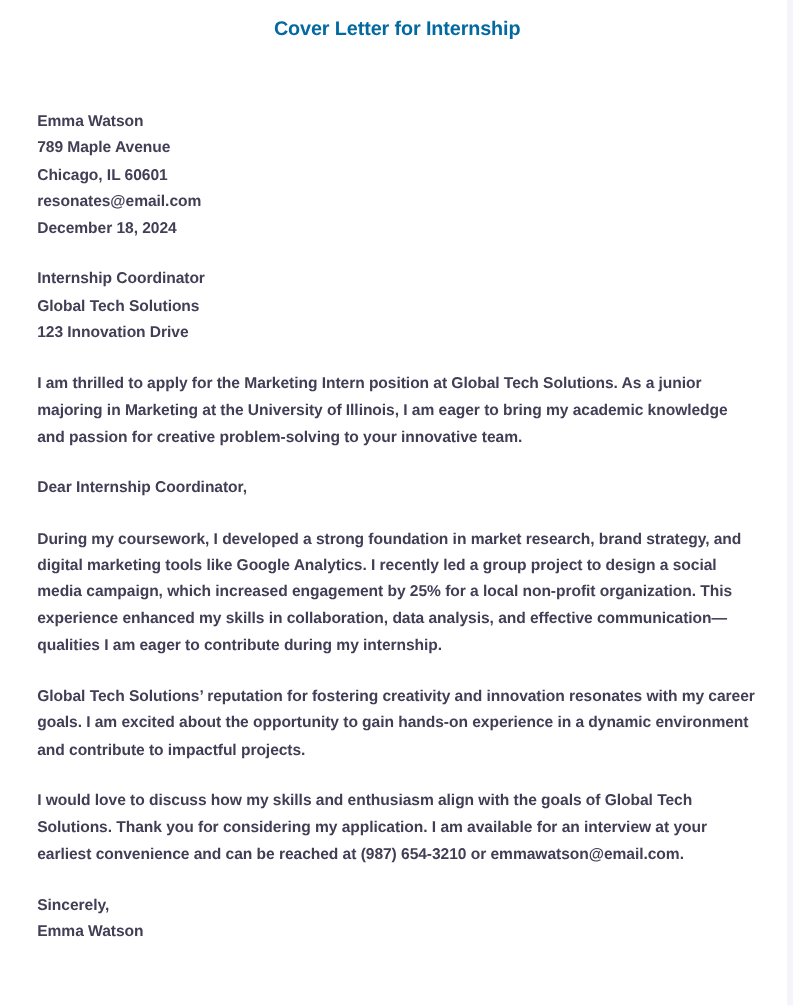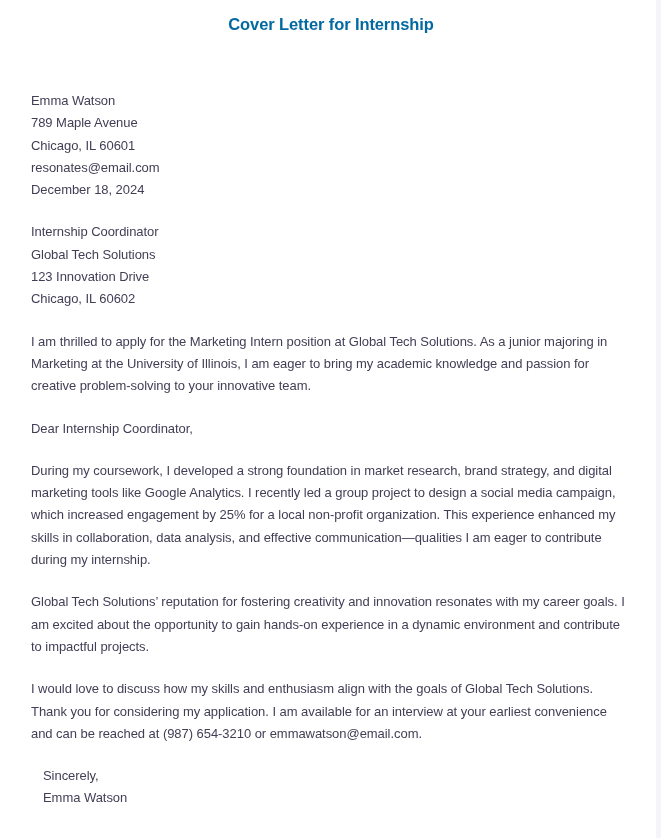--- a/index.html
+++ b/index.html
@@ -20,22 +20,23 @@
     text-align: center;
     color: #0369a1;
     line-height: 24px;
     letter-spacing: -0.1px;
   }
   .block {
     margin: 0 0 20px 0;
     font-size: 13px;
     line-height: 22.3px;
     letter-spacing: -0.05px;
+    font-weight: bold;
   }
-  .block:last-child { margin-bottom: 0; margin-left: 12px; }
+  .block:last-child { margin-bottom: 0; }
   .edge-strip {
     position: absolute;
     top: 0;
     right: 0;
     width: 5px;
     height: 838px;
     background: #f4f4f9;
   }
 </style>
 </head>
@@ -52,21 +53,20 @@
     <div>789 Maple Avenue</div>
     <div>Chicago, IL 60601</div>
     <div>resonates@email.com</div>
     <div>December 18, 2024</div>
   </div>
 
   <div class="block">
     <div>Internship Coordinator</div>
     <div>Global Tech Solutions</div>
     <div>123 Innovation Drive</div>
-    <div>Chicago, IL 60602</div>
   </div>
 
   <p class="block">I am thrilled to apply for the Marketing Intern position at Global Tech Solutions. As a junior majoring in Marketing at the University of Illinois, I am eager to bring my academic knowledge and passion for creative problem-solving to your innovative team.</p>
 
   <p class="block">Dear Internship Coordinator,</p>
 
   <p class="block">During my coursework, I developed a strong foundation in market research, brand strategy, and digital marketing tools like Google Analytics. I recently led a group project to design a social media campaign, which increased engagement by 25% for a local non-profit organization. This experience enhanced my skills in collaboration, data analysis, and effective communication—qualities I am eager to contribute during my internship.</p>
 
   <p class="block">Global Tech Solutions’ reputation for fostering creativity and innovation resonates with my career goals. I am excited about the opportunity to gain hands-on experience in a dynamic environment and contribute to impactful projects.</p>
 

